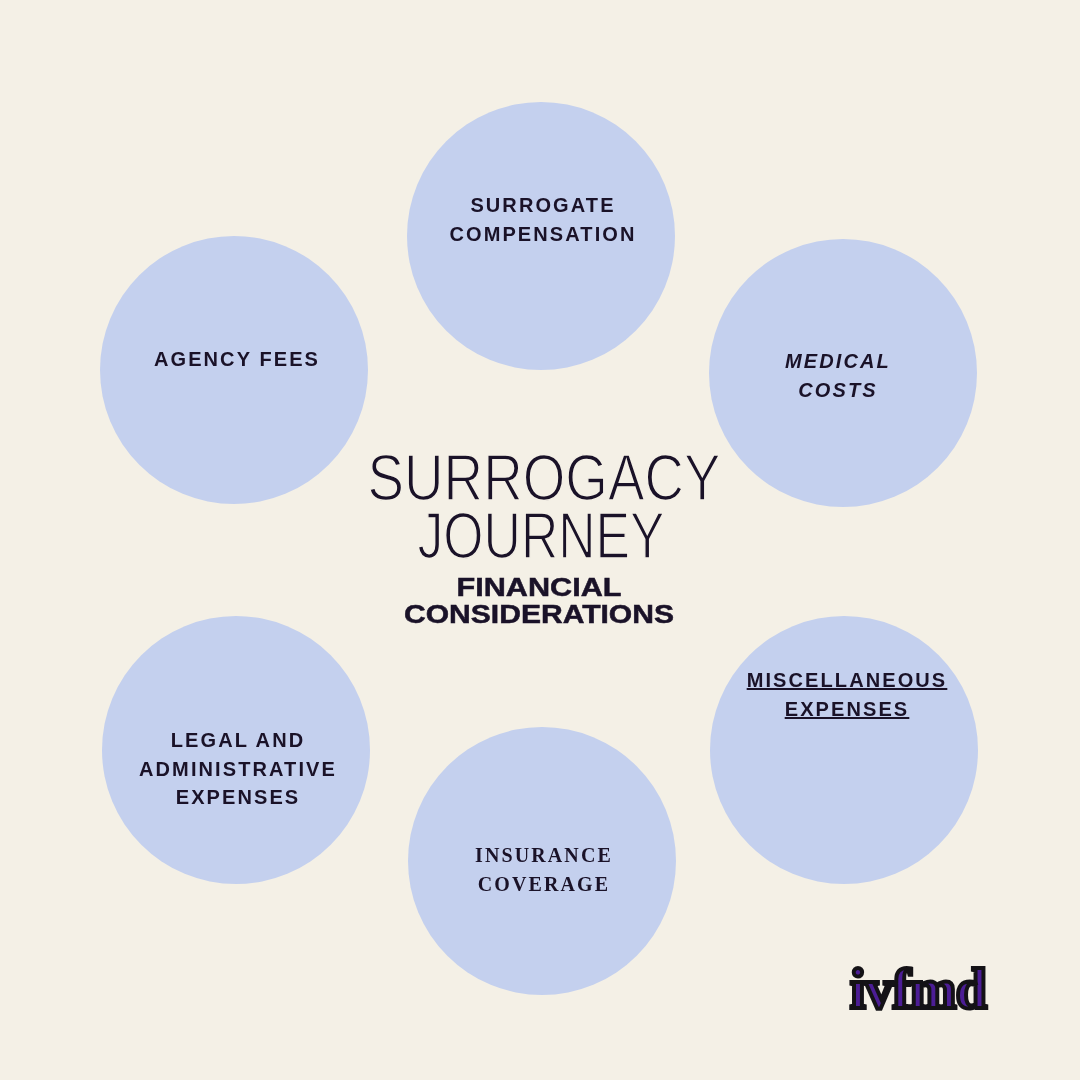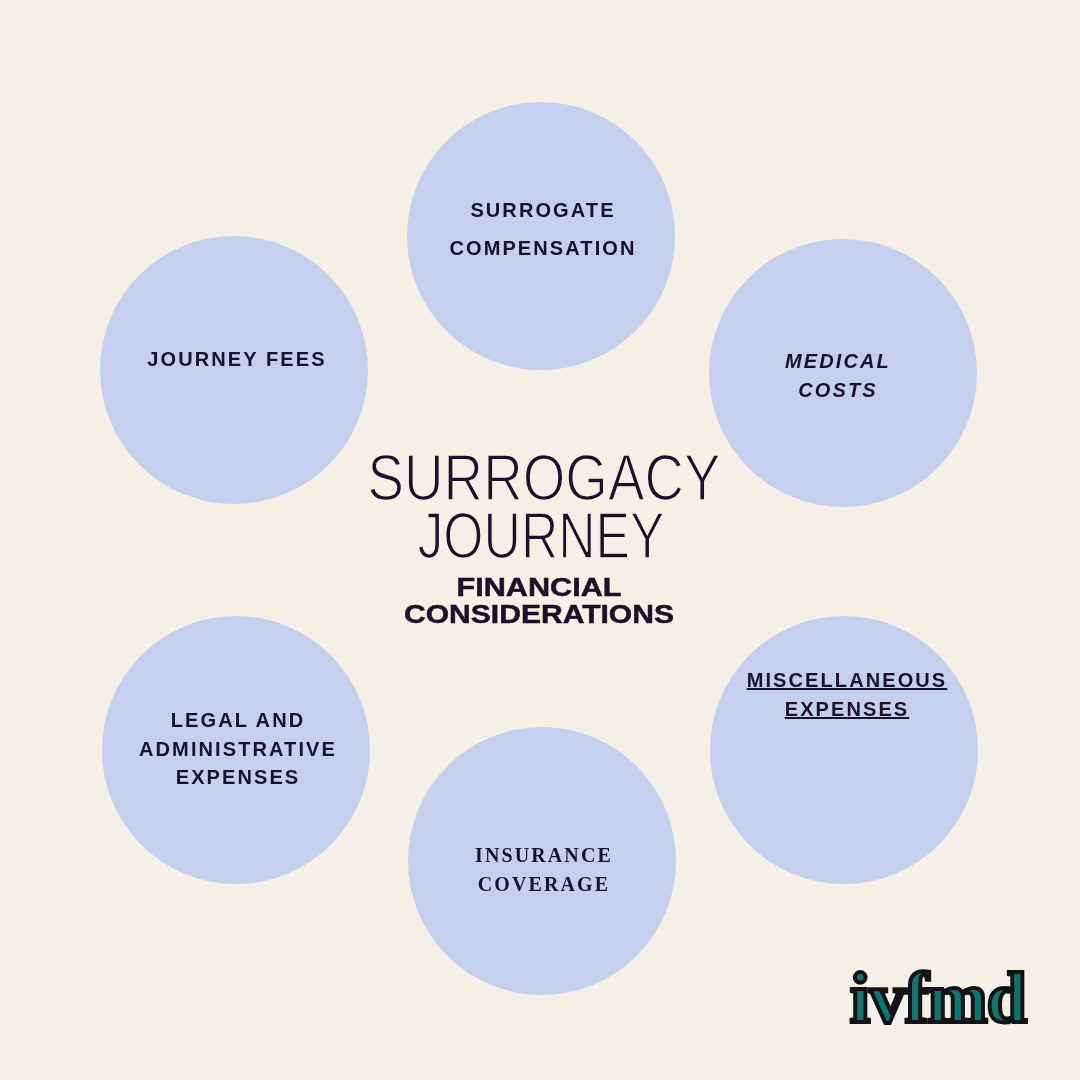--- a/index.html
+++ b/index.html
@@ -24,40 +24,40 @@
     font-size:20px;
     letter-spacing:2.1px;
     line-height:28.5px;
     color:#1A1228;
   }
   svg{position:absolute;left:0;top:0;}
   .logo{
     position:absolute;
     font-family:"Liberation Serif", serif;
     font-weight:bold;
-    font-size:72px;
-    color:#0f766e;
+    font-size:56px;
+    color:#4c1d95;
     letter-spacing:-0.8px;
     -webkit-text-stroke:4px #141216;
   }
 </style>
 </head>
 <body>
 
   <div class="circle" style="left:407px;top:102px;"></div>
   <div class="circle" style="left:100px;top:236px;"></div>
   <div class="circle" style="left:709px;top:239px;"></div>
   <div class="circle" style="left:102px;top:616px;"></div>
   <div class="circle" style="left:710px;top:616px;"></div>
   <div class="circle" style="left:408px;top:727px;"></div>
 
-  <div class="label" style="left:393px;top:190.5px;line-height:38px;">SURROGATE<br>COMPENSATION</div>
-  <div class="label" style="left:87px;top:345px;">JOURNEY FEES</div>
+  <div class="label" style="left:393px;top:190.5px;line-height:29px;">SURROGATE<br>COMPENSATION</div>
+  <div class="label" style="left:87px;top:345px;">AGENCY FEES</div>
   <div class="label" style="left:688px;top:347px;font-style:italic;">MEDICAL<br>COSTS</div>
-  <div class="label" style="left:88px;top:706px;">LEGAL AND<br>ADMINISTRATIVE<br>EXPENSES</div>
+  <div class="label" style="left:88px;top:726px;">LEGAL AND<br>ADMINISTRATIVE<br>EXPENSES</div>
   <div class="label" style="left:697px;top:666px;text-decoration:underline;">MISCELLANEOUS<br>EXPENSES</div>
   <div class="label" style="left:394px;top:841px;font-family:Liberation Serif, serif;">INSURANCE<br>COVERAGE</div>
 
   <svg width="1080" height="1080">
     <text x="544" y="499.5" text-anchor="middle" textLength="353" lengthAdjust="spacingAndGlyphs" font-family="Liberation Sans" font-size="64" fill="#1A1228" stroke="#F4F0E6" stroke-width="1.6">SURROGACY</text>
     <text x="541" y="557.5" text-anchor="middle" textLength="247" lengthAdjust="spacingAndGlyphs" font-family="Liberation Sans" font-size="64" fill="#1A1228" stroke="#F4F0E6" stroke-width="1.6">JOURNEY</text>
     <text x="539" y="595.5" text-anchor="middle" textLength="165" lengthAdjust="spacingAndGlyphs" font-family="Liberation Sans" font-size="26" font-weight="bold" fill="#1A1228" stroke="#1A1228" stroke-width="0.5">FINANCIAL</text>
     <text x="539" y="622.5" text-anchor="middle" textLength="270" lengthAdjust="spacingAndGlyphs" font-family="Liberation Sans" font-size="26" font-weight="bold" fill="#1A1228" stroke="#1A1228" stroke-width="0.5">CONSIDERATIONS</text>
   </svg>
 

